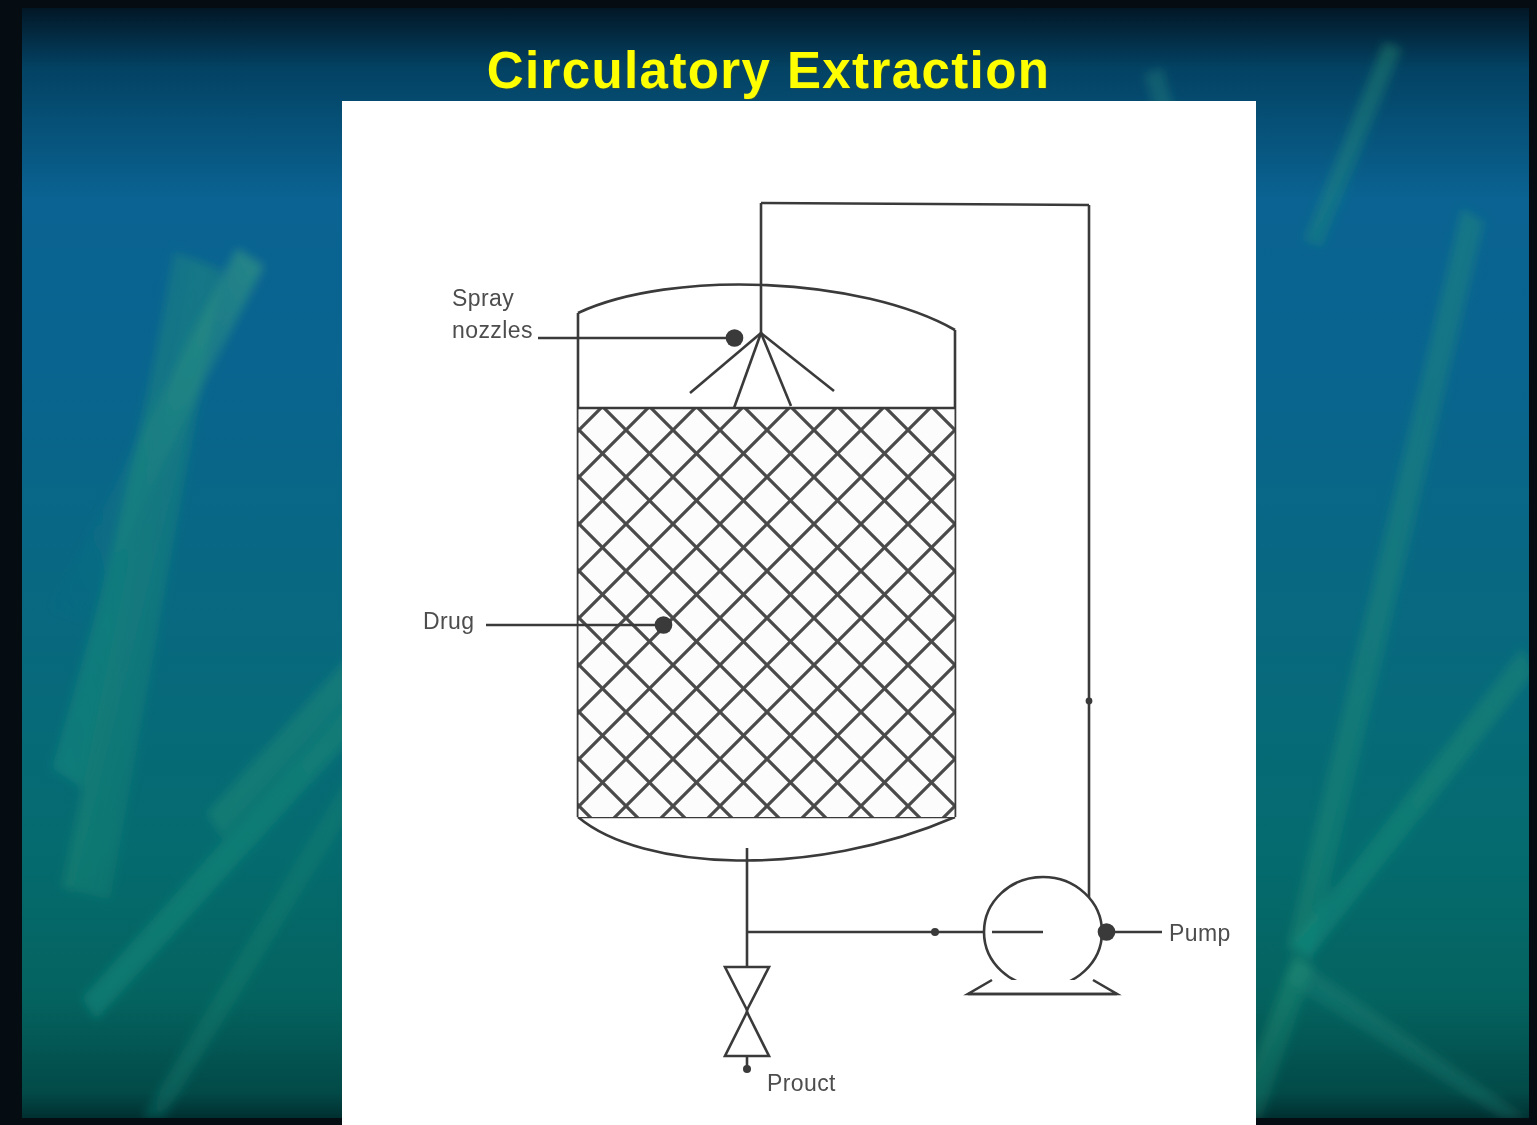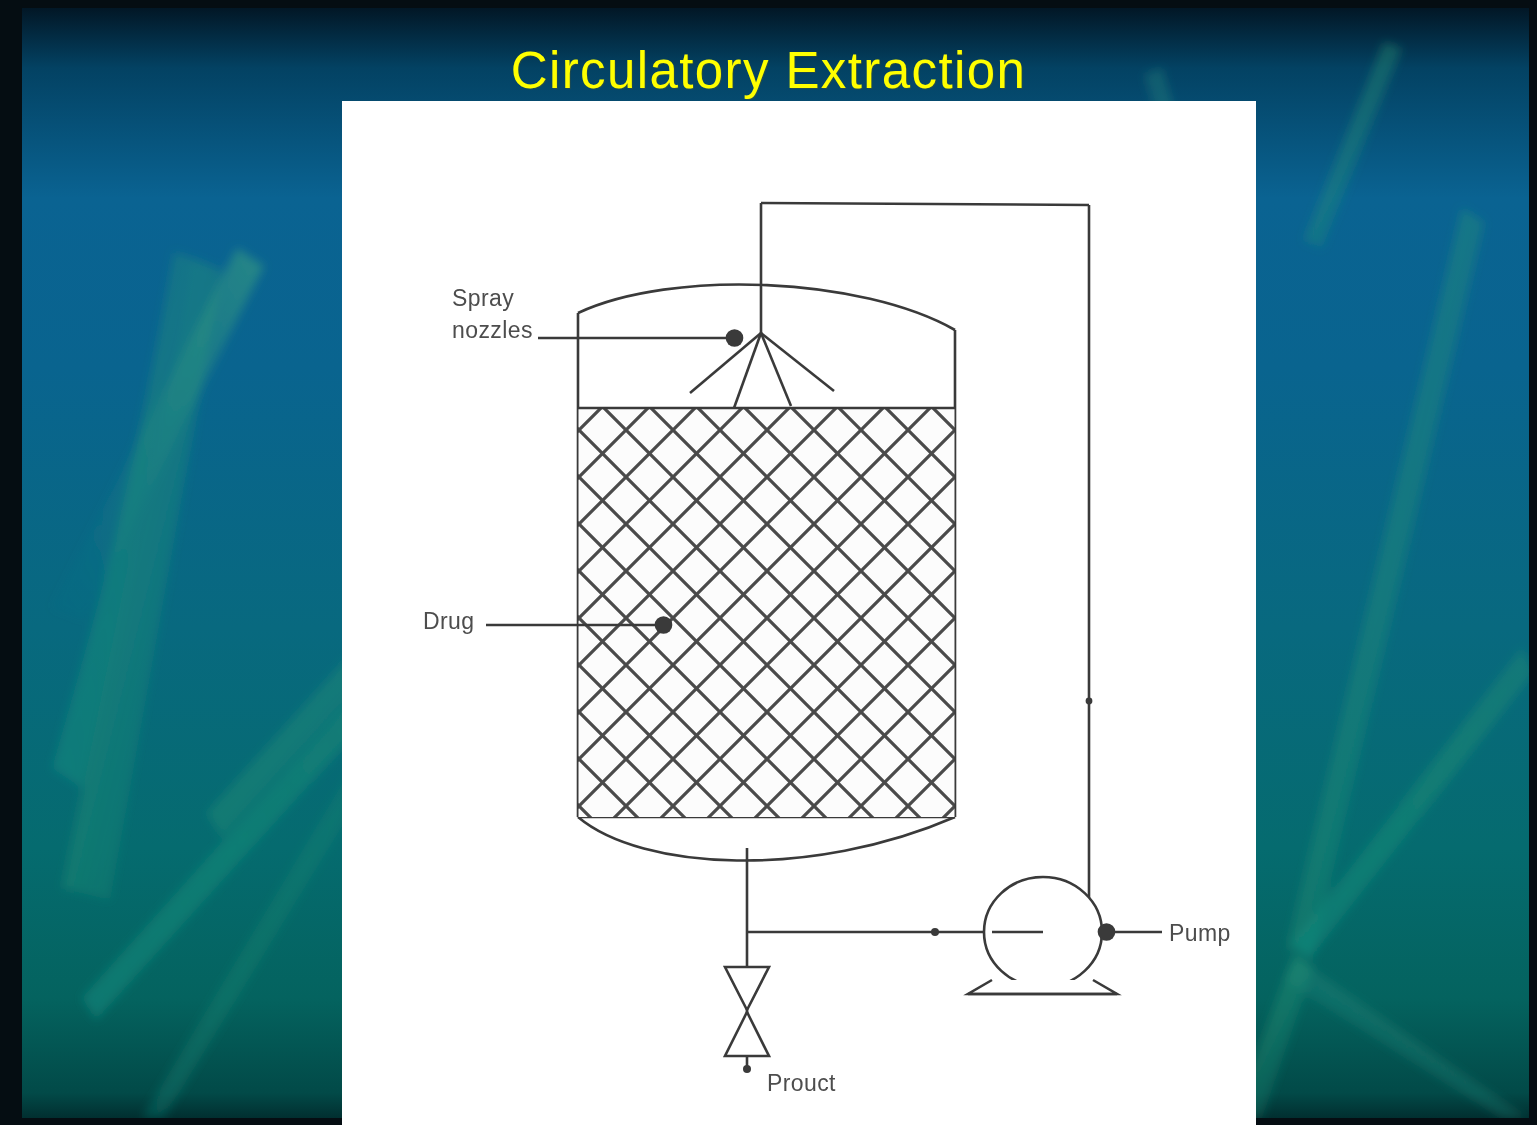--- a/index.html
+++ b/index.html
@@ -51,21 +51,21 @@
   }
   
   #slide-title {
     position: absolute;
     left: 0;
     top: 44px;
     width: 1537px;
     text-align: center;
     color: #ffff00;
     font-family: "Liberation Sans", sans-serif;
-    font-weight: normal;
+    font-weight: bold;
     font-size: 51px;
     letter-spacing: 1.4px;
     line-height: 1.05;
     white-space: nowrap;
     z-index: 5;
     text-shadow: 1px 1px 0 rgba(120,90,0,0.25);
   }
   
   #picture-panel {
     position: absolute;

